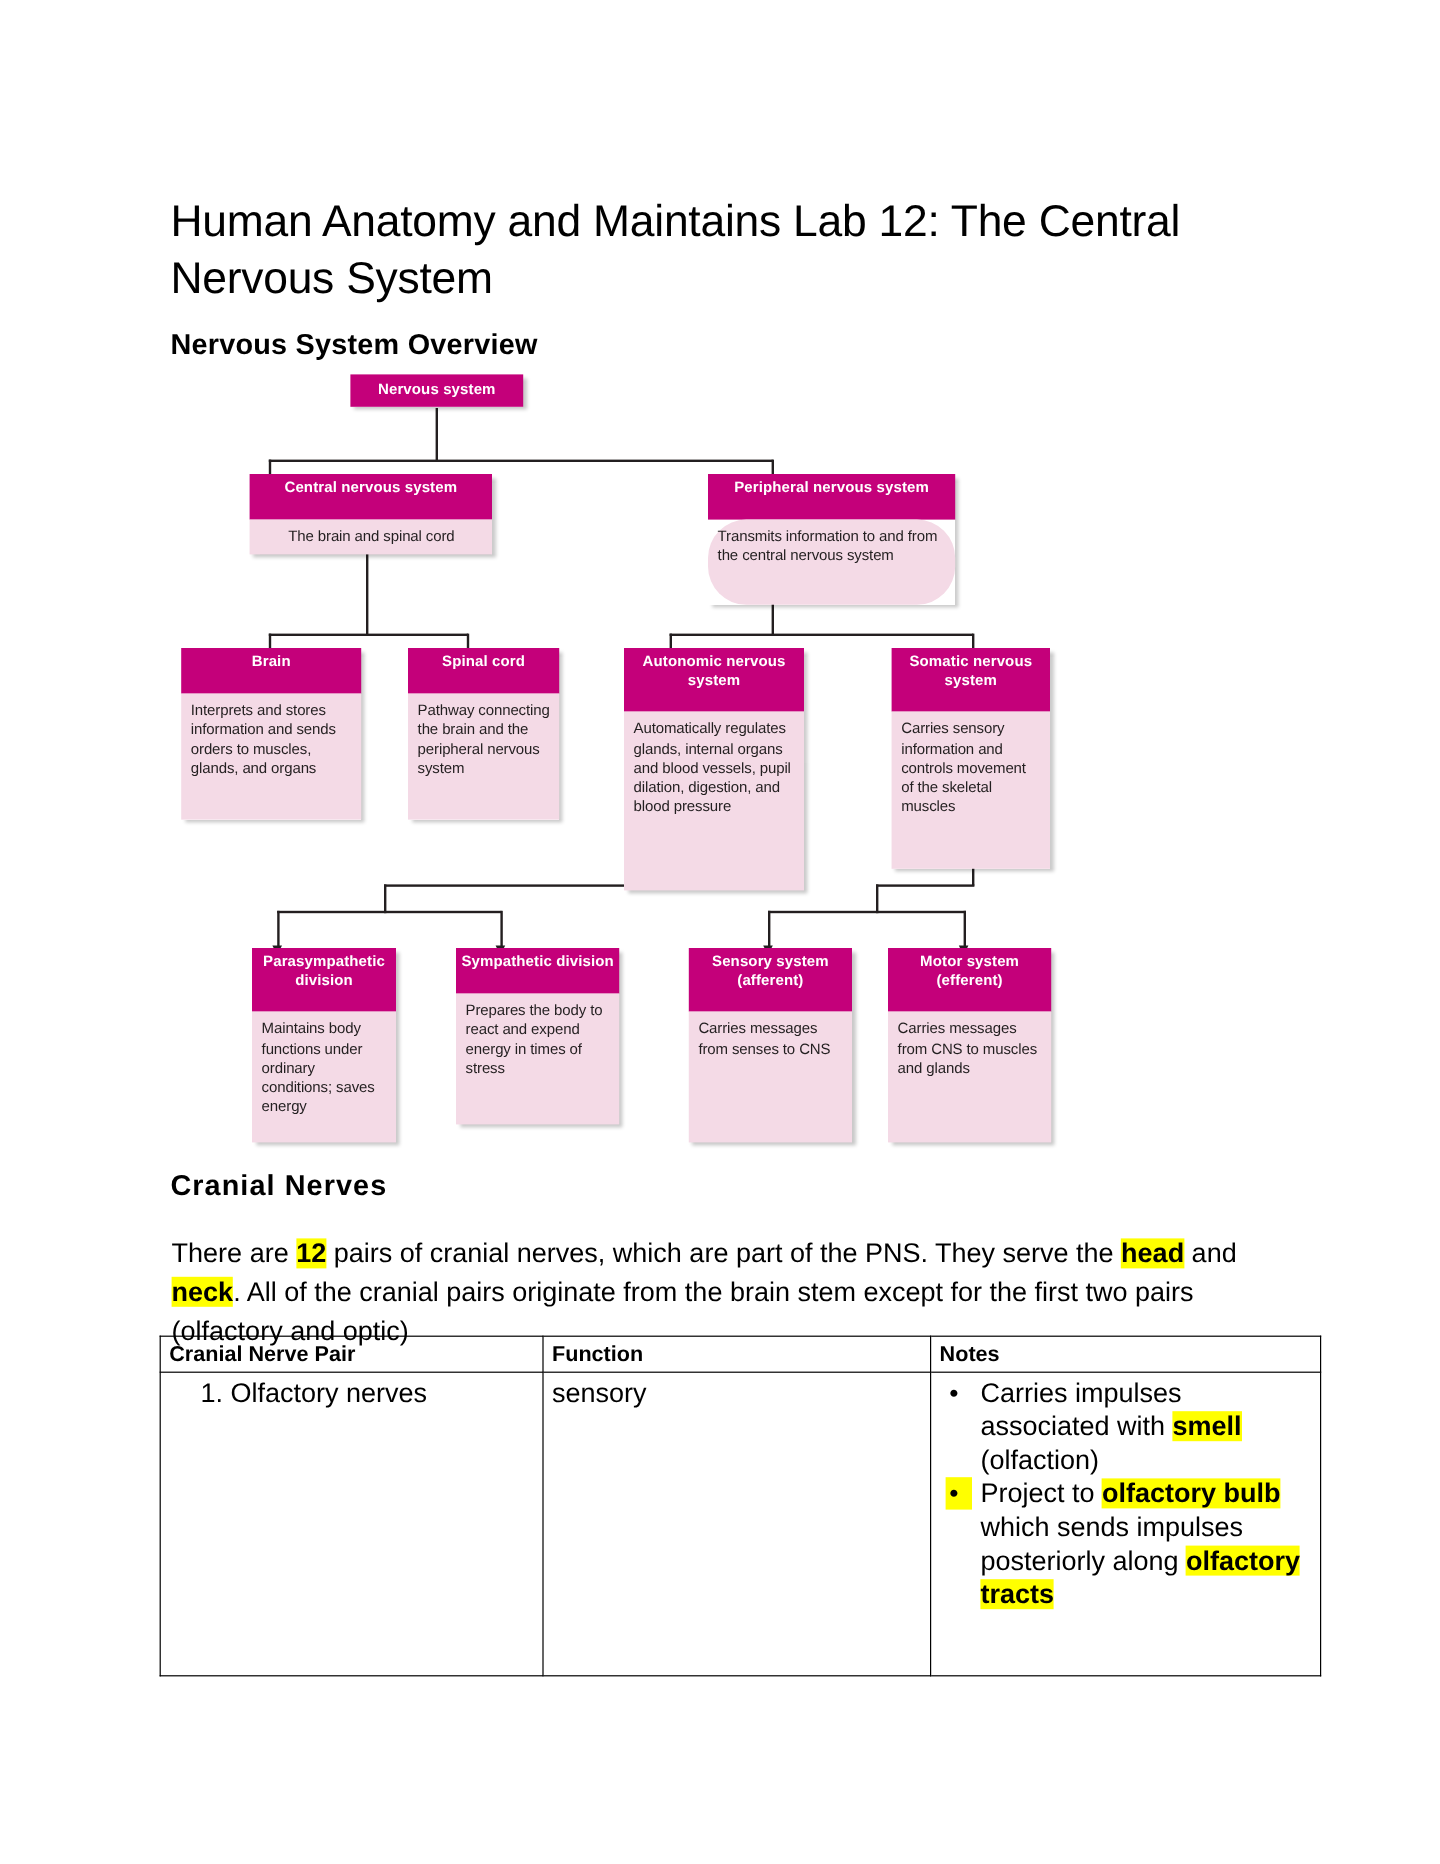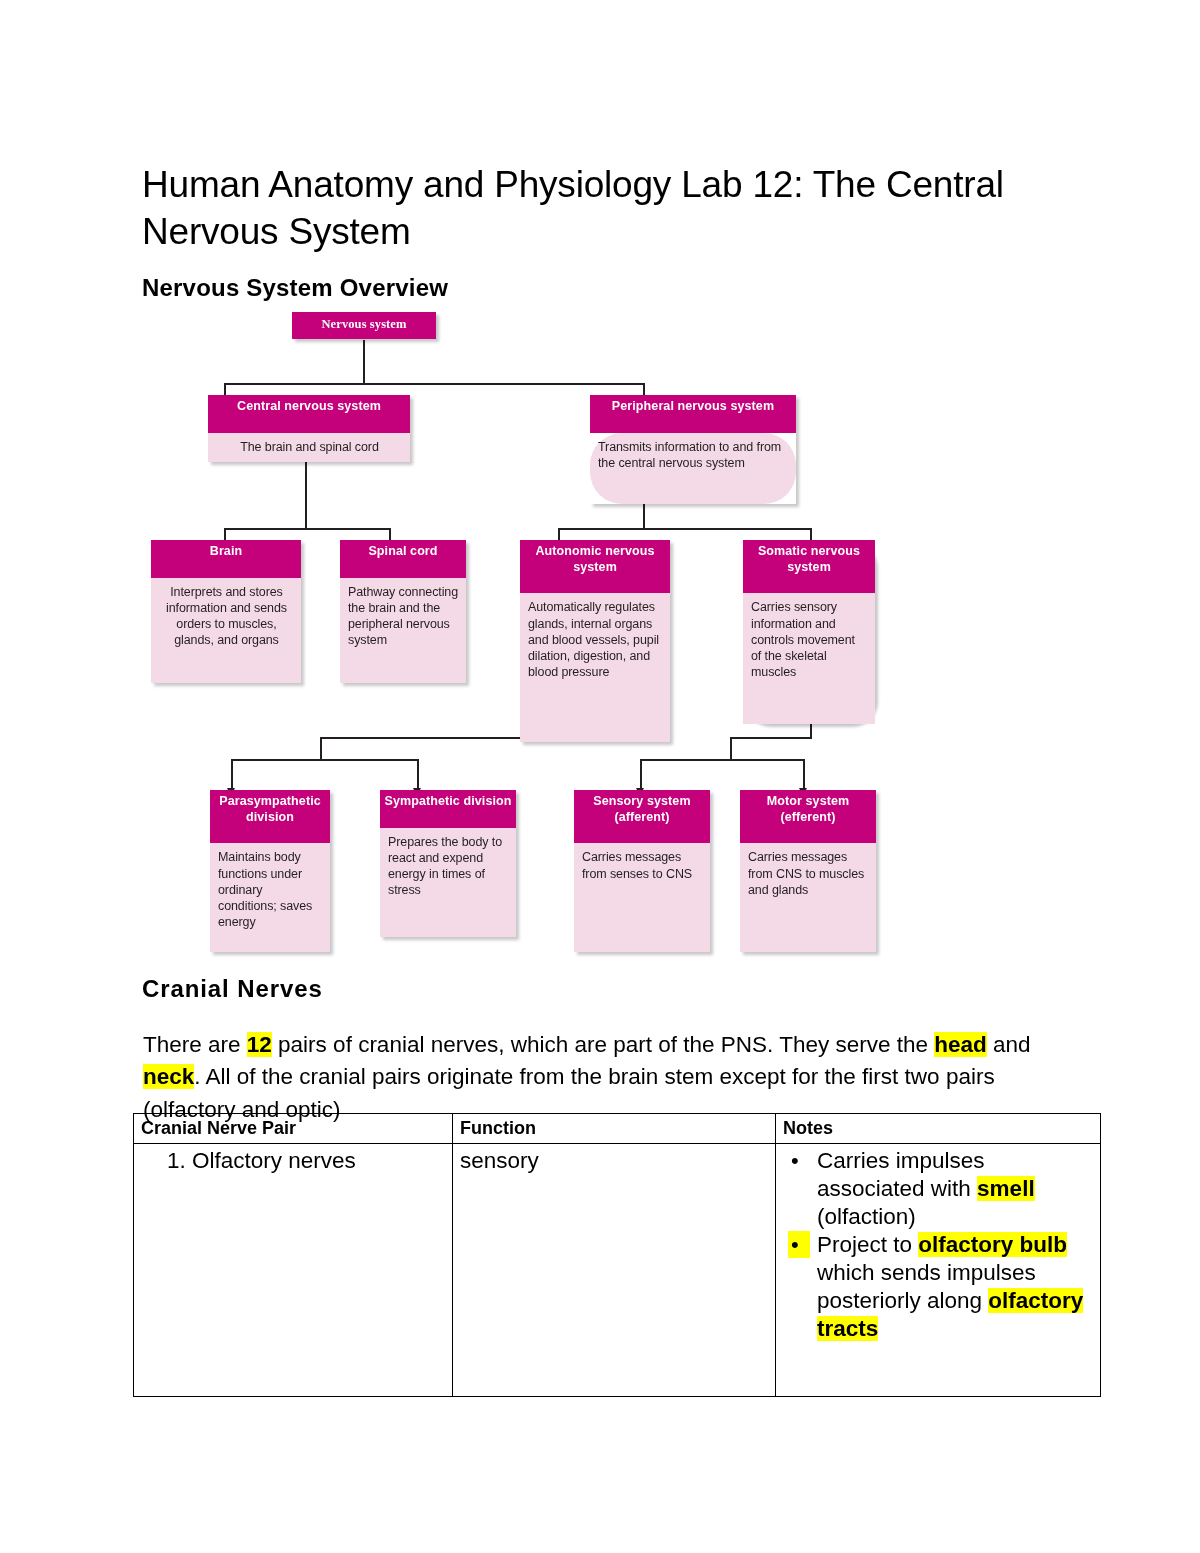--- a/index.html
+++ b/index.html
@@ -81,21 +81,21 @@
     letter-spacing: 0.1px;
   }
   .node .bdy {
     background: #F4DAE6;
     color: #231f20;
     font-size: 12.5px;
     line-height: 1.3;
     padding: 6px 7px 7px 8px;
     letter-spacing: -0.1px;
   }
-  .node.solo .hdr { padding: 5px 10px 6px 10px; font-family: Liberation Serif, serif; }
+  .node.solo .hdr { padding: 5px 10px 6px 10px; }
   .node.center-body .bdy { text-align: center; }
 
   
   .ln {
     position: absolute;
     background: #231f20;
   }
   .vl { width: 1.6px; }
   .hl2 { height: 1.6px; }
   .arrow {
@@ -158,21 +158,21 @@
     background: #ffff00;
     padding: 0 11px 0 3px;
     left: -29px;
   }
 </style>
 </head>
 <body>
 
 <div class="page">
 
-  <h1 class="doc-title">Human Anatomy and Physiology Lab 12: The Central Nervous System</h1>
+  <h1 class="doc-title">Human Anatomy and Maintains Lab 12: The Central Nervous System</h1>
 
   <h2 class="h2" id="heading-overview">Nervous System Overview</h2>
 
   <div class="chart">
 
     <div class="ln vl" style="left:223px; top:40px; height:44px;"></div>
     <div class="ln hl2" style="left:84px; top:83px; width:420px;"></div>
     <div class="ln vl" style="left:84px; top:83px; height:13px;"></div>
     <div class="ln vl" style="left:503px; top:83px; height:13px;"></div>
 
@@ -217,34 +217,34 @@
       <div class="bdy">The brain and spinal cord</div>
     </div>
 
     <div class="node" style="left:450px; top:95px; width:206px;">
       <div class="hdr">Peripheral nervous system</div>
       <div class="bdy" style="min-height:58px;border-radius:32px;">Transmits information to and from the central nervous system</div>
     </div>
 
     <div class="node" style="left:11px; top:240px; width:150px;">
       <div class="hdr">Brain</div>
-      <div class="bdy" style="min-height:92px;text-align:center;">Interprets and stores information and sends orders to muscles, glands, and organs</div>
+      <div class="bdy" style="min-height:92px;">Interprets and stores information and sends orders to muscles, glands, and organs</div>
     </div>
 
     <div class="node" style="left:200px; top:240px; width:126px;">
       <div class="hdr">Spinal cord</div>
       <div class="bdy" style="min-height:92px;">Pathway connecting the brain and the peripheral nervous system</div>
     </div>
 
     <div class="node center-body" style="left:380px; top:240px; width:150px;">
       <div class="hdr" style="text-align:center;">Autonomic nervous system</div>
       <div class="bdy" style="min-height:136px; text-align:left;">Automatically regulates glands, internal organs and blood vessels, pupil dilation, digestion, and blood pressure</div>
     </div>
 
-    <div class="node" style="left:603px; top:240px; width:132px;border-radius:25px;">
+    <div class="node" style="left:603px; top:240px; width:132px;">
       <div class="hdr">Somatic nervous system</div>
       <div class="bdy" style="min-height:118px;">Carries sensory information and controls movement of the skeletal muscles</div>
     </div>
 
     <div class="node" style="left:70px; top:490px; width:120px;">
       <div class="hdr">Parasympathetic division</div>
       <div class="bdy" style="min-height:96px;">Maintains body functions under ordinary conditions; saves energy</div>
     </div>
 
     <div class="node" style="left:240px; top:490px; width:136px;">

